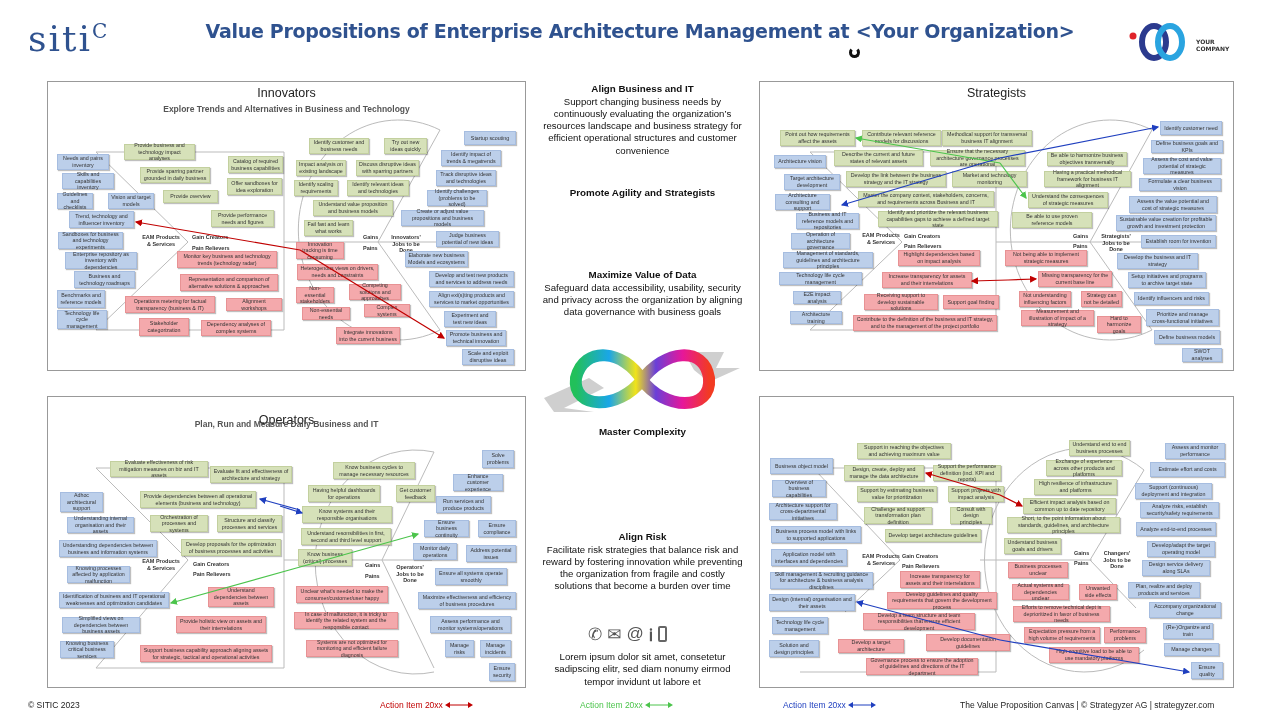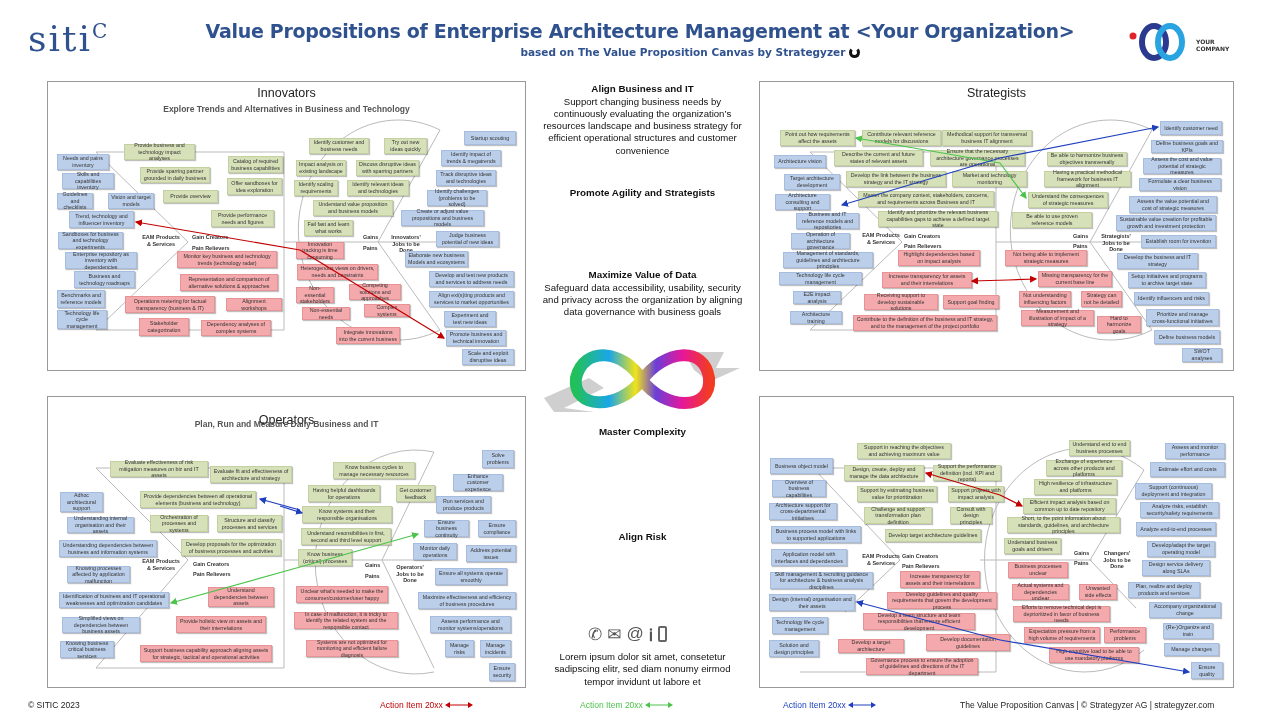--- a/index.html
+++ b/index.html
@@ -20,21 +20,21 @@
 .mid{position:absolute;left:540px;width:205px;text-align:center;font-size:9.6px;line-height:1.28;color:#111}
 .mid b{display:block;font-size:9.8px}
 svg.ov{position:absolute;left:0;top:0;pointer-events:none}
 .foot{position:absolute;top:700px;font-size:8.5px}
 </style>
 </head>
 <body>
 
 <div id="sitic" class="abs">sitⅰ<sup>C</sup></div>
 <div id="title" class="abs">Value Propositions of Enterprise Architecture Management at &lt;Your Organization&gt;</div>
-<div id="subtitle" class="abs"><span>based on The Value Proposition Canvas by Strategyzer</span> <span style="display:inline-block;width:11px;height:11px;border:3px solid #111;border-radius:50%;border-top-color:transparent;vertical-align:-2px"></span></div>
+<div id="subtitle" class="abs"> <span style="display:inline-block;width:11px;height:11px;border:3px solid #111;border-radius:50%;border-top-color:transparent;vertical-align:-2px"></span></div>
 <div class="abs" style="left:1128px;top:22px;width:130px;height:40px">
   <svg width="70" height="40" viewBox="0 0 70 40">
     <circle cx="5" cy="14" r="3.5" fill="#e0242b"></circle>
     <ellipse cx="26" cy="20" rx="12" ry="16" fill="none" stroke="#2b3a8e" stroke-width="6"></ellipse>
     <ellipse cx="42" cy="20" rx="12" ry="16" fill="none" stroke="#2aa4e0" stroke-width="6"></ellipse>
   </svg>
   <div class="abs" style="left:68px;top:16px;font-size:6px;font-weight:bold;line-height:1.2;color:#333;font-family:'DejaVu Sans',sans-serif">
       <div>YOUR</div>
       <div>COMPANY</div>
     </div>
@@ -376,21 +376,21 @@
         <stop offset="0.8" stop-color="#e6179a"></stop>
         <stop offset="1" stop-color="#f23b22"></stop>
     </linearGradient>
   </defs>
   <polygon points="0,58 45,38 60,48 20,68 50,72 10,72" fill="#cfcfcf"></polygon>
   <polygon points="140,12 180,12 172,28 196,28 165,42 150,30" fill="#cfcfcf"></polygon>
   <path d="M98,40 C80,10 40,5 32,38 C28,70 75,70 98,40 C120,10 160,5 165,38 C168,72 120,70 98,40z" fill="none" stroke="url(#inf)" stroke-width="12"></path>
 </svg>
 
 <div class="mid" style="top:426px"><b>Master  Complexity</b></div>
-<div class="mid" style="top:531px"><b>Align  Risk</b></div>
+<div class="mid" style="top:531px"><b>Align  Risk</b><span>Facilitate risk strategies that balance risk and reward by fostering innovation while preventing the organization from fragile and costly solutions that become a  burden over time</span></div>
 
 <div class="abs" style="left:588px;top:623px;width:110px;height:22px;display:flex;gap:5px;align-items:center;font-size:17px;color:#555">
   <span>✆</span>
   <span>✉</span>
   <span>@</span>
   <span style="font-weight:bold">ℹ</span>
   <span style="display:inline-block;width:9px;height:16px;border:2px solid #666;border-radius:2px"></span>
 </div>
 <div class="mid" style="top:651px">Lorem ipsum dolor sit amet, consetetur sadipscing elitr, sed diam nonumy eirmod tempor invidunt ut labore et</div>
 

